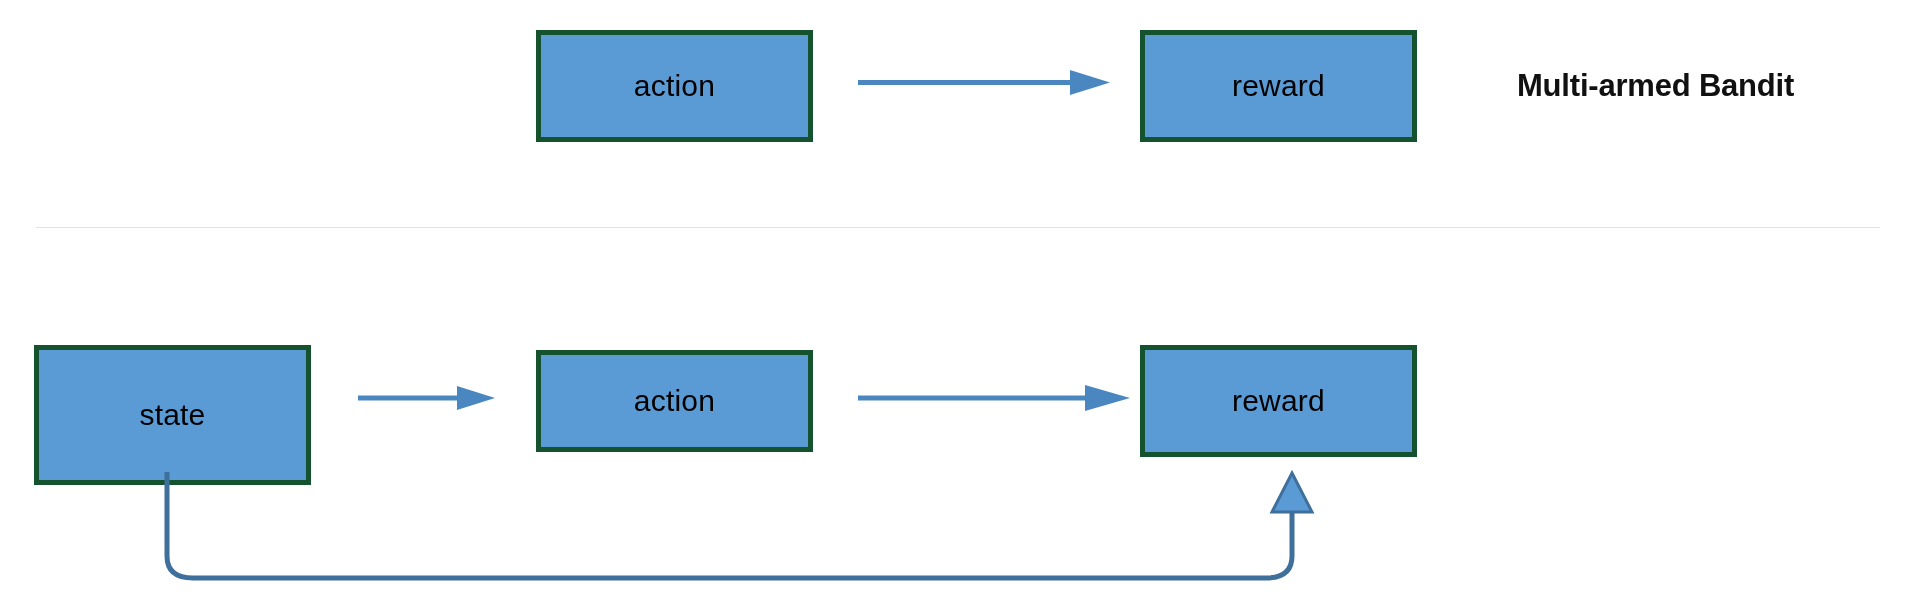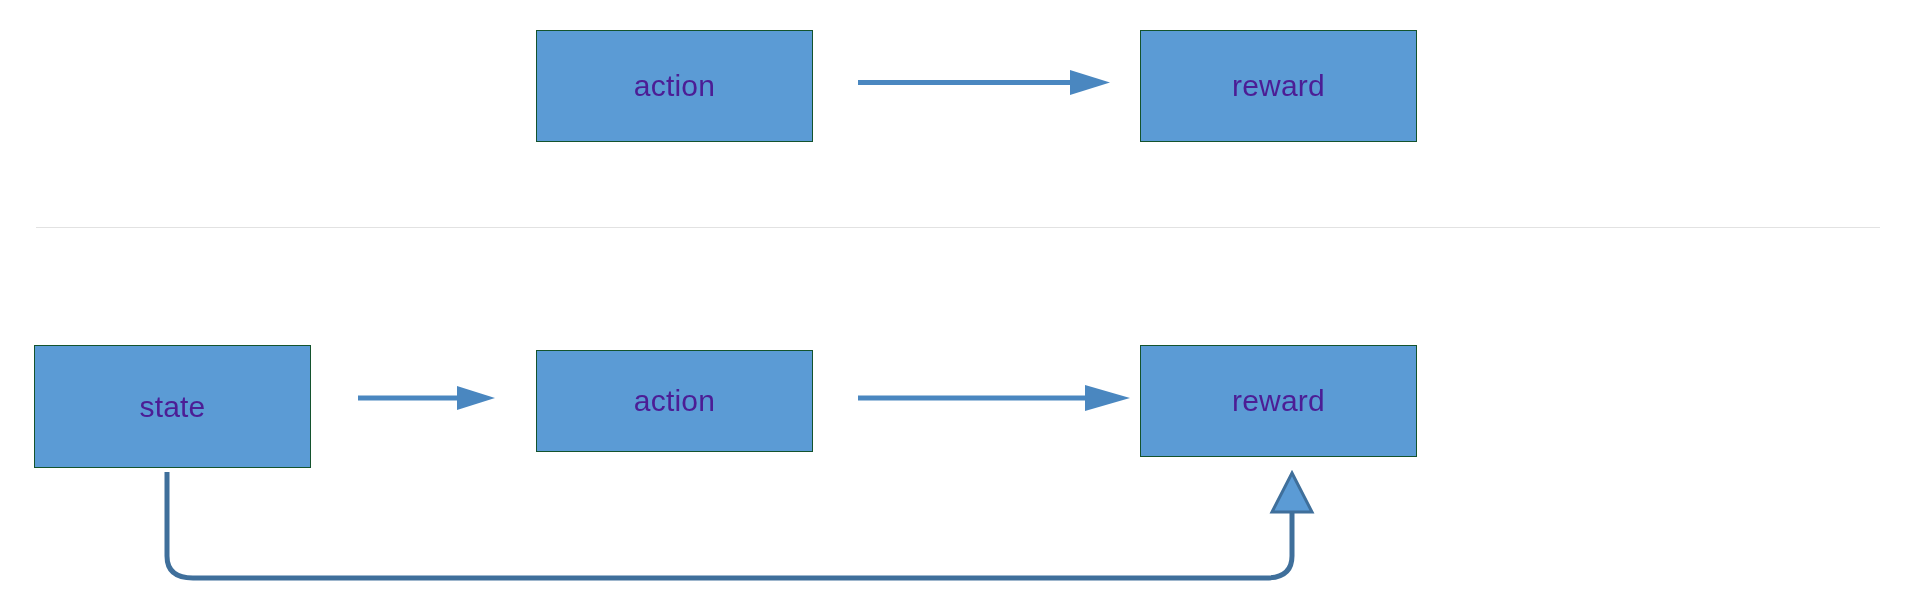--- a/index.html
+++ b/index.html
@@ -19,37 +19,37 @@
     width: 1920px;
     height: 613px;
     background: #ffffff;
   }
 
   
   .node {
     position: absolute;
     box-sizing: border-box;
     background: #5B9BD5;
-    border: 1px solid #14532d;
+    border: 5px solid #14532d;
     display: flex;
     align-items: center;
     justify-content: center;
-    color: #4c1d95;
+    color: #000000;
     font-size: 30px;
     font-weight: 400;
     letter-spacing: 0.2px;
     line-height: 1;
     font-family: "Liberation Sans", sans-serif;
     user-select: none;
   }
 
   #node-action-top   { left: 536px; top: 30px;  width: 277px; height: 112px; }
   #node-reward-top   { left: 1140px; top: 30px; width: 277px; height: 112px; }
 
-  #node-state        { left: 34px;  top: 345px; width: 277px; height: 123px; }
+  #node-state        { left: 34px;  top: 345px; width: 277px; height: 140px; }
   #node-action-bot   { left: 536px; top: 350px; width: 277px; height: 102px; }
   #node-reward-bot   { left: 1140px; top: 345px; width: 277px; height: 112px; }
 
   
   .row-caption {
     position: absolute;
     font-family: "Liberation Sans", sans-serif;
     font-size: 31px;
     font-weight: bold;
     color: #111111;
@@ -86,20 +86,21 @@
 <div id="canvas">
 
   <div class="node" id="node-action-top">
     <span>action</span>
   </div>
 
   <div class="node" id="node-reward-top">
     <span>reward</span>
   </div>
 
+  <div class="row-caption" id="caption-mab">Multi-armed Bandit</div>
 
   <div id="divider"></div>
 
   <div class="node" id="node-state">
     <span>state</span>
   </div>
 
   <div class="node" id="node-action-bot">
     <span>action</span>
   </div>

